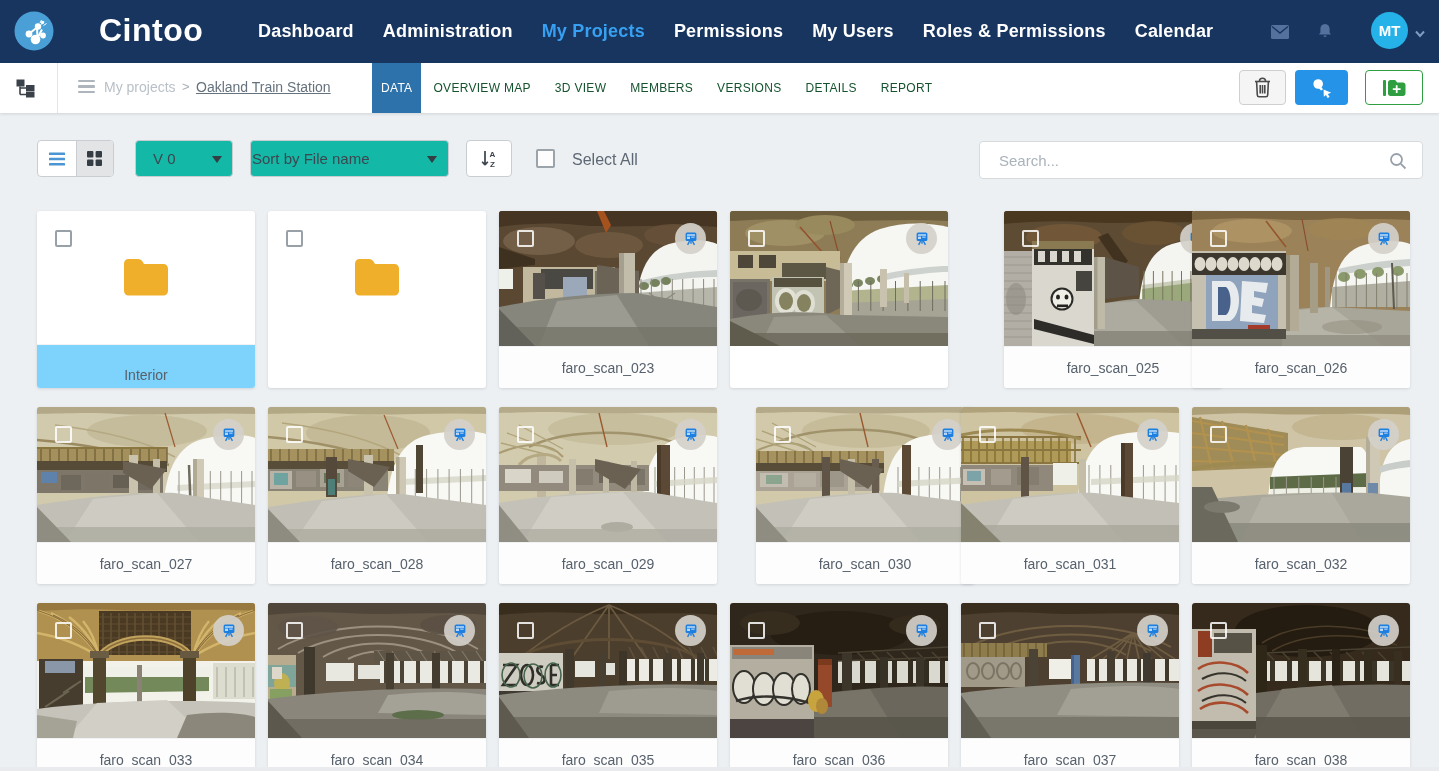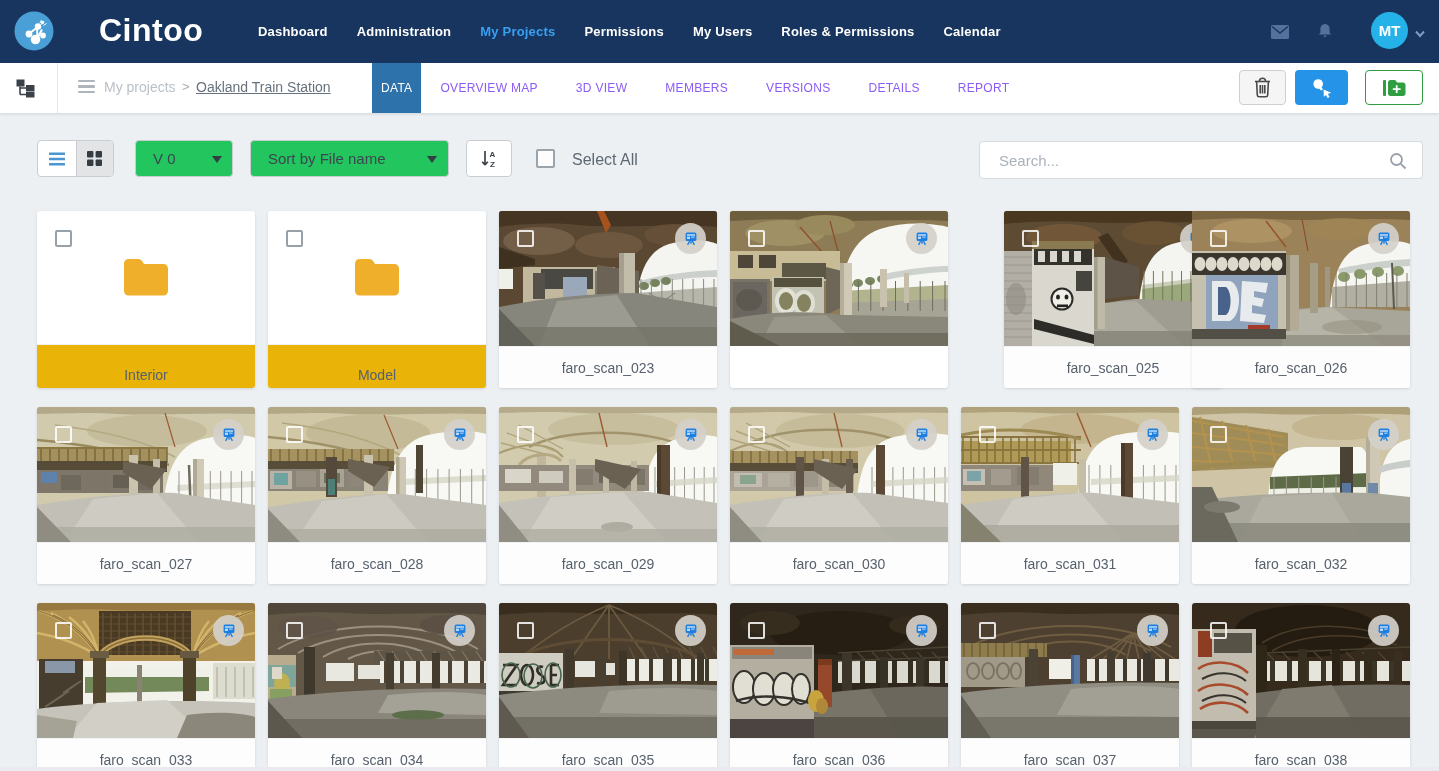--- a/index.html
+++ b/index.html
@@ -1,58 +1,58 @@
 <!DOCTYPE html>
 <html><head><meta charset="utf-8"><style>
 * { margin:0; padding:0; box-sizing:border-box; }
 html,body { width:1439px; height:771px; overflow:hidden; font-family:"Liberation Sans",sans-serif; background:#edf0f3; }
 .navbar { position:absolute; left:0; top:0; width:1439px; height:63px; background:#17355e; z-index:30; }
 .logo { position:absolute; left:14px; top:11px; }
 .logoname { position:absolute; left:63px; top:12px; color:#fff; font-size:32px; font-weight:bold; letter-spacing:0.5px;margin-left:36px; }
 .navlinks { position:absolute; left:258px; top:0; height:63px; display:flex; align-items:center; gap:29px; }
-.navlinks span { color:#fefefe; font-size:13px; font-weight:bold; letter-spacing:0.2px; }
+.navlinks span { color:#fefefe; font-size:18px; font-weight:bold; letter-spacing:0.2px; }
 .navlinks span.active { color:#38a0f2; }
 .nav-env { position:absolute; left:1271px; top:25px; }
 .nav-bell { position:absolute; left:1317px; top:23px; }
 .avatar { position:absolute; left:1371px; top:12px; width:37px; height:37px; border-radius:50%; background:#24b2e8; color:#fff; font-size:15px; font-weight:bold; display:flex; align-items:center; justify-content:center; }
 .avcaret { position:absolute; left:1415px; top:29px; width:10px; height:10px; }
 .subbar { position:absolute; left:0; top:63px; width:1439px; height:50px; background:#fff; z-index:25; box-shadow:0 1px 3px rgba(0,0,0,0.12); }
 .leftrail { position:absolute; left:0; top:0; width:58px; height:50px; border-right:1px solid #e3e6e9; }
 .treeic { position:absolute; left:16px; top:16px; }
 .bc-burger { position:absolute; left:78px; top:17px; width:17px; }
 .bc-burger div { height:2.4px; background:#aeb5bc; margin-bottom:3px; border-radius:1px; }
 .bc-my { position:absolute; left:104px; top:16px; font-size:14px; color:#b9c0c7; }
 .bc-gt { position:absolute; left:182px; top:16px; font-size:13px; color:#a6adb4; }
 .bc-proj { position:absolute; left:196px; top:16px; font-size:14px; color:#66727d;text-decoration:underline; }
 .tabs { position:absolute; left:372px; top:0; height:50px; display:flex; }
-.tab { height:50px; display:flex; align-items:center; padding:0 19px; font-size:12px; color:#8b5cf6; letter-spacing:0.3px; }
+.tab { height:50px; display:flex; align-items:center; padding:0 12px; font-size:12px; color:#14532d; letter-spacing:0.3px; }
 .tab.active { background:#2e72ab; color:#fff; padding:0 9px; }
 .btn { position:absolute; top:7px; height:35px; border-radius:4px; display:flex; align-items:center; justify-content:center; }
 .btn-trash { left:1239px; width:47px; background:#f5f5f5; border:1px solid #cfcfcf; }
 .btn-blue { left:1295px; width:53px; background:#2493e8; }
 .btn-green { left:1365px; width:58px; background:#fff; border:1px solid #2e9e41; }
 .toggle { position:absolute; left:37px; top:140px; width:77px; height:37px; border:1px solid #c9cdd1; border-radius:4px; background:#fff; display:flex; overflow:hidden; }
 .tg { width:50%; display:flex; align-items:center; justify-content:center; }
 .tg.sel { background:#e2e4e6; border-left:1px solid #c9cdd1; }
-.select { position:absolute; top:140px; height:37px; background:#22c55e; border:1px solid #c9cdd1; border-radius:4px; display:flex; align-items:center; font-size:15px; color:#3c4650; }
+.select { position:absolute; top:140px; height:37px; background:#14b8a6; border:1px solid #c9cdd1; border-radius:4px; display:flex; align-items:center; font-size:15px; color:#3c4650; }
 .select .caret { }
 .sel-v { left:135px; width:98px; padding-left:17px; }
-.sel-sort { left:250px; width:199px; padding-left:17px; }
+.sel-sort { left:250px; width:199px; padding-left:1px; }
 .caret { position:absolute; width:0; height:0; border-left:5.5px solid transparent; border-right:5.5px solid transparent; border-top:7px solid #343c44; }
 .azbtn { position:absolute; left:466px; top:140px; width:46px; height:37px; background:#fff; border:1px solid #c9cdd1; border-radius:4px; display:flex; align-items:center; justify-content:center; }
 .selall-cb { position:absolute; left:536px; top:149px; width:19px; height:19px; border:2px solid #9ba3ab; border-radius:2px; background:#fdfdfd; }
 .selall-t { position:absolute; left:566px; top:151px; font-size:16px; color:#5d6874;margin-left:6px; }
 .search { position:absolute; left:979px; top:141px; width:444px; height:38px; background:#fff; border:1px solid #d7dbde; border-radius:4px; }
 .search span { position:absolute; left:19px; top:10px; font-size:15px; color:#aab2ba; }
 .search .mg { position:absolute; right:14px; top:9px; }
 .card { position:absolute; width:218px; height:177px; background:#fff; border-radius:3px; box-shadow:0 1px 3px rgba(20,30,40,0.13); overflow:hidden; }
 .thumb { position:relative; width:218px; height:135px; }
 .fthumb { position:relative; width:218px; height:133px; display:flex; align-items:center; justify-content:center; }
 .label { height:42px; display:flex; align-items:center; justify-content:center; font-size:14px; color:#57616c; background:#fdfdfe; border-top:1px solid #f1f2f4; }
-.flabel { height:60px; background:#eab308; }
+.flabel { height:60px; background:#7dd3fc; }
 .cbx { position:absolute; left:18px; top:19px; width:17px; height:17px; border-radius:2px; }
 .img-cbx { border:2.5px solid rgba(255,255,255,0.85); }
 .folder-cbx { border:2px solid #98a0a8; background:#fff; }
 .badge { position:absolute; right:11px; top:12px; width:31px; height:31px; border-radius:50%; background:rgba(212,208,202,0.92); display:flex; align-items:center; justify-content:center; }
 .botbar { position:absolute; left:0; top:767px; width:1439px; height:4px; background:#e9ebee; z-index:40; }
 </style></head><body>
 <div class="navbar">
   <div class="logo"><svg width="40" height="40" viewBox="0 0 40 40">
 <circle cx="20" cy="20" r="19.5" fill="#4aa0d6"></circle>
 <g stroke="#fff" stroke-width="2" fill="none">
@@ -189,21 +189,20 @@
     </div>
 <div class="label flabel">Interior</div>
 </div>
 <div class="card" style="left:268px;top:211px">
 <div class="fthumb">
       <svg width="50" height="41" viewBox="0 0 50 41">
 <path d="M3 6.5 C3 4 5 2 7.5 2 L17 2 C19 2 20.5 3 21.5 4.5 L23 7 L42.5 7 C45 7 47 9 47 11.5 L47 34 C47 36.5 45 38.5 42.5 38.5 L7.5 38.5 C5 38.5 3 36.5 3 34 Z" fill="#f0af2b"></path>
 </svg>
       <div class="cbx folder-cbx"></div>
     </div>
-<div class="label flabel">Model</div>
 </div>
 <div class="card" style="left:499px;top:211px">
 <div class="thumb">
       <svg width="218" height="135" viewBox="0 0 218 135" preserveAspectRatio="none" style="display:block">
         <rect x="0" y="0" width="218" height="135" fill="#5a4833"></rect>
         <path d="M0,0 H218 V16 C170,12 120,18 80,14 C50,11 20,13 0,16 Z" fill="#453522"></path>
         <ellipse cx="40" cy="30" rx="36" ry="14" fill="#75604a" opacity="0.9"></ellipse>
         <ellipse cx="110" cy="34" rx="34" ry="13" fill="#6f5a40" opacity="0.9"></ellipse>
         <ellipse cx="175" cy="24" rx="30" ry="11" fill="#66503a" opacity="0.9"></ellipse>
         <path d="M98,0 L107,22 L112,14 L105,0 Z" fill="#a6521f"></path>
@@ -624,21 +623,21 @@
 <rect x="3.6" y="2.6" width="10.8" height="8.4" rx="1.5" fill="#1d7fe0"></rect>
 <rect x="5" y="4.2" width="8" height="1.6" fill="#b9d7f4"></rect>
 <rect x="5" y="6.6" width="3" height="2.4" fill="#b9d7f4"></rect>
 <rect x="9.2" y="6.6" width="3.4" height="1.1" fill="#b9d7f4"></rect>
 <path d="M7.6,11 L5.6,14.8 M10.4,11 L12.4,14.8 M9,11 L9,13.8" stroke="#1d7fe0" stroke-width="1.4" fill="none"></path>
 </svg>
       </div>
     </div>
 <div class="label">faro_scan_029</div>
 </div>
-<div class="card" style="left:730px;top:407px">
+<div class="card" style="left:756px;top:407px">
 <div class="thumb">
       <svg width="218" height="135" viewBox="0 0 218 135" preserveAspectRatio="none" style="display:block">
         <rect x="0" y="0" width="218" height="135" fill="#d2c9ab"></rect>
         <path d="M0,0 H218 V6 C170,4 120,8 80,6 C50,4 20,6 0,6 Z" fill="#b4aa89"></path>
         <ellipse cx="110" cy="24" rx="64" ry="17" fill="#c3b996" opacity="0.8"></ellipse>
         <path d="M20,36 C60,18 140,18 176,38" fill="none" stroke="#a0936b" stroke-width="2.4"></path>
         <path d="M0,44 C26,32 48,34 60,48" fill="none" stroke="#a89b72" stroke-width="2"></path>
         <path d="M6,24 L52,42 M0,32 L46,46 M16,16 L60,40" fill="none" stroke="#afa378" stroke-width="1.4"></path>
         <line x1="104" y1="6" x2="112" y2="40" stroke="#9c5a30" stroke-width="1.4"></line>
         <path d="M126,100 C129,58 140,36 164,30 C192,24 206,26 218,28 L218,100 Z" fill="#f8f8f4"></path>

